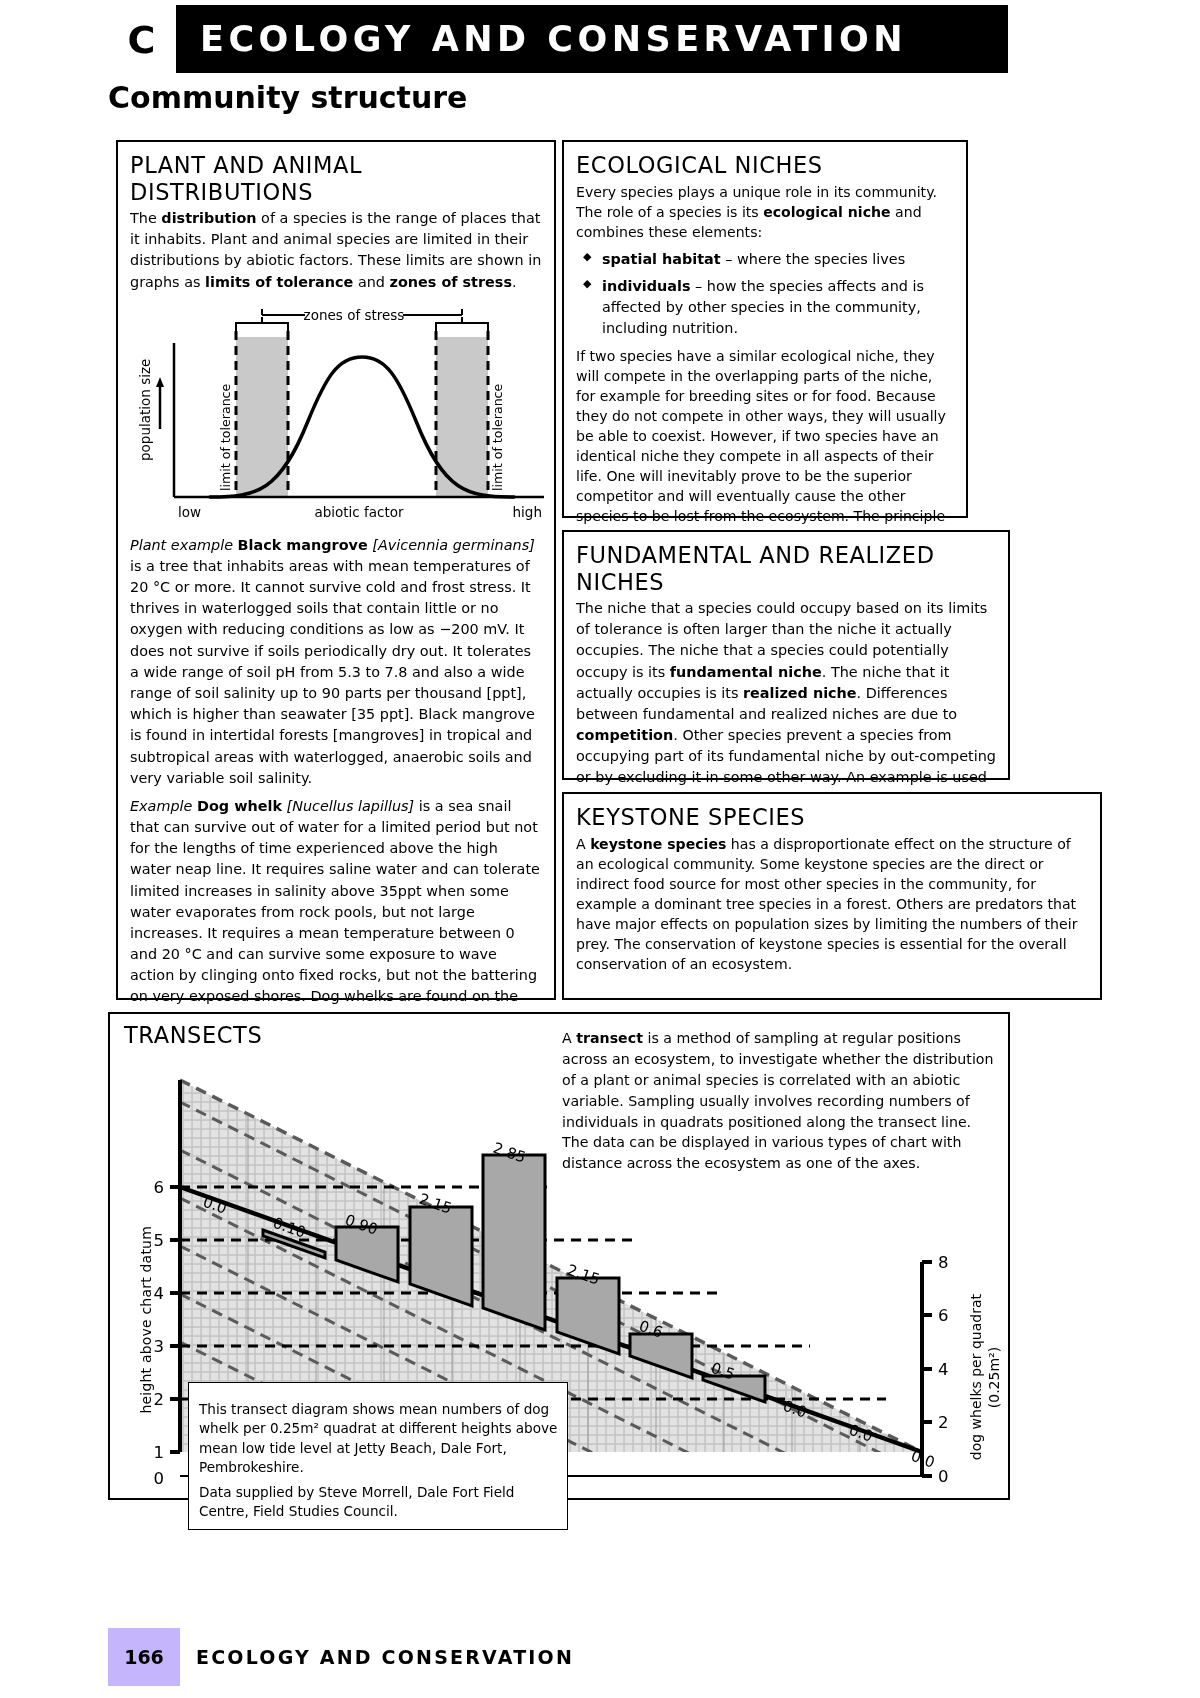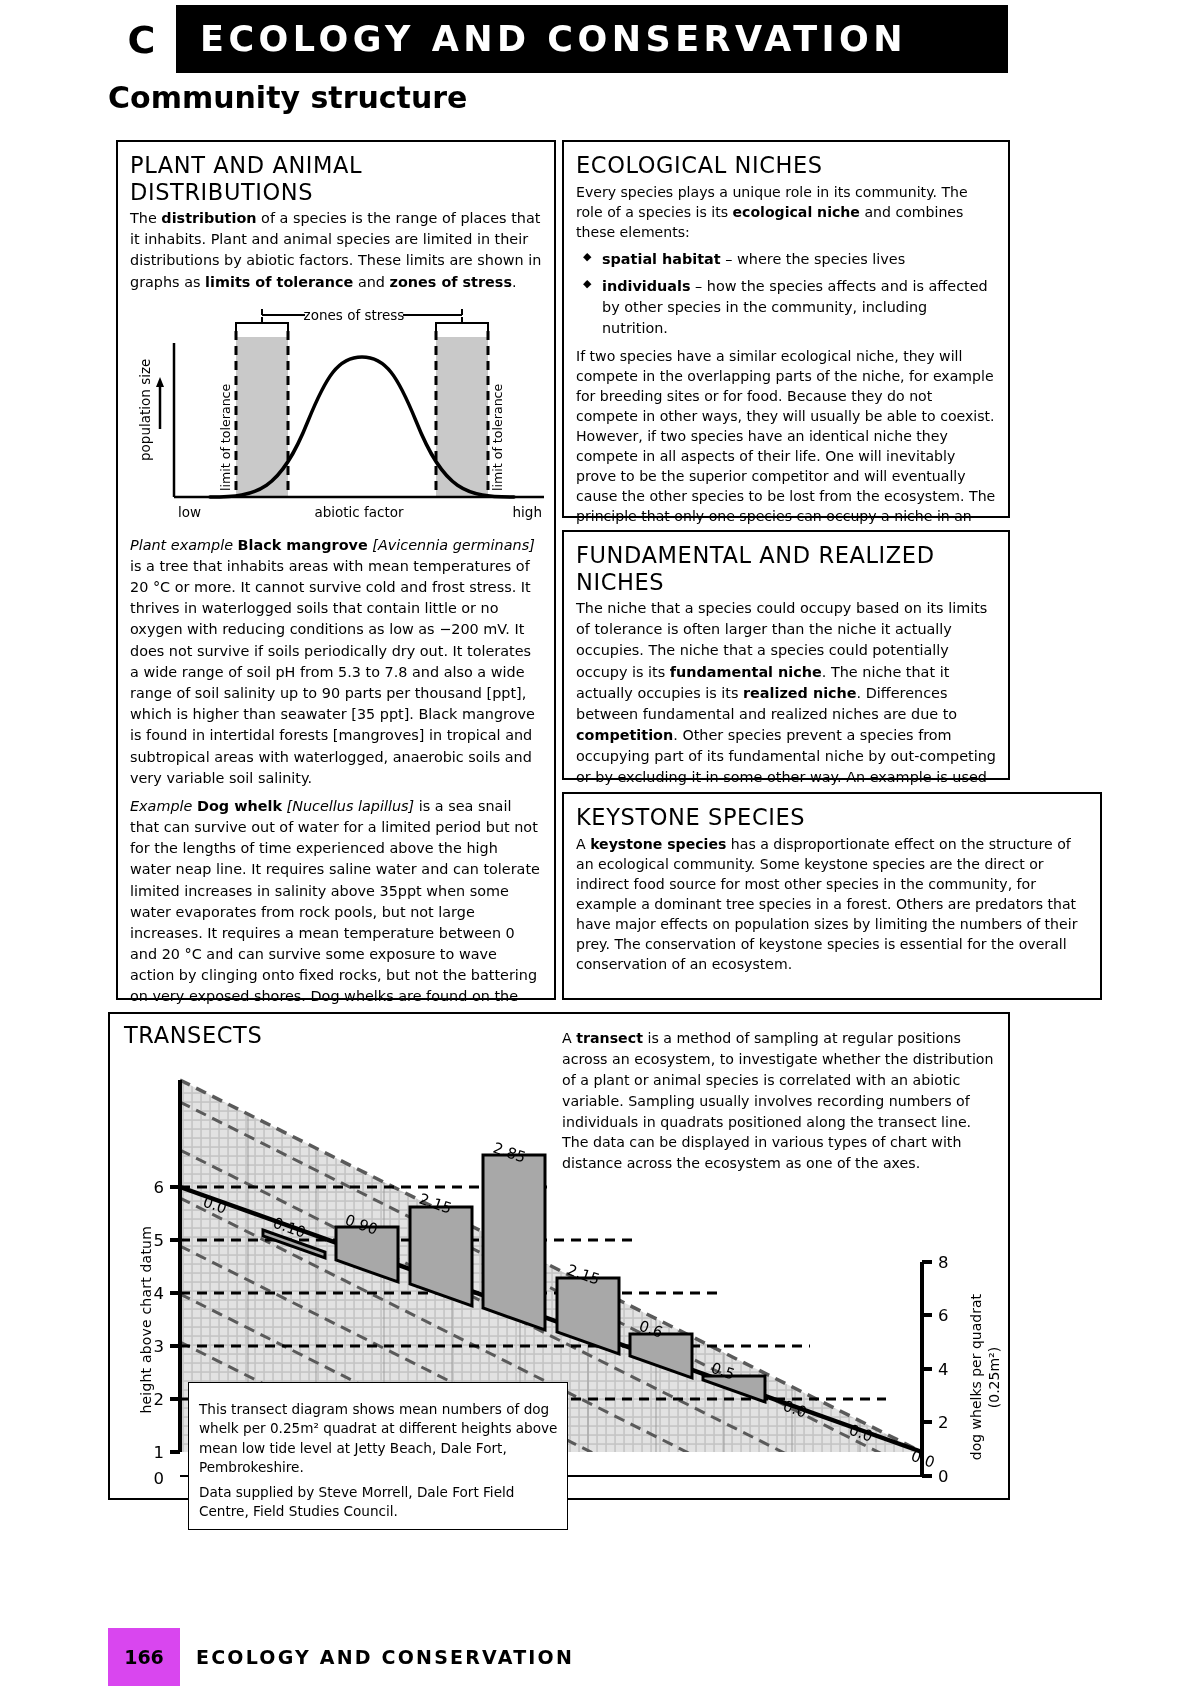--- a/index.html
+++ b/index.html
@@ -39,21 +39,21 @@
     margin:0 0 3px 0; line-height:1.18;
   }
   .box-inner { padding:10px 12px 8px 12px; }
   p.bt { margin:0 0 0 0; font-size:14.4px; line-height:1.47; text-align:left; }
   p.bt + p.bt { margin-top:7px; }
   .bold { font-weight:bold; }
   .ital { font-style:italic; }
 
   
   #box-distributions { left:116px; top:140px; width:440px; height:860px; }
-  #box-niches       { left:562px; top:140px; width:448px; height:378px; }
+  #box-niches       { left:562px; top:140px; width:406px; height:378px; }
   #box-fundamental  { left:562px; top:530px; width:448px; height:250px; }
   #box-keystone     { left:562px; top:792px; width:540px; height:208px; }
   #box-transects    { left:108px; top:1012px; width:902px; height:488px; }
 
   .niche-list { margin:7px 0 7px 0; padding:0; list-style:none; }
   .niche-list li {
     font-size:14.4px; line-height:1.47; position:relative;
     padding-left:26px; margin-bottom:6px;
   }
   .niche-list li .bullet {
@@ -89,21 +89,21 @@
   .axis-label-right {
     position:absolute; left:848px; top:228px;
     writing-mode:vertical-rl; transform:rotate(180deg);
     font-size:14px; text-align:center; line-height:1.25;
   }
 
   
   .footer { position:absolute; left:0; bottom:0; width:1200px; height:78px; }
   .footer-num {
     position:absolute; left:108px; top:8px; width:72px; height:58px;
-    background:#d946ef; display:flex; align-items:center; justify-content:center;
+    background:#c4b5fd; display:flex; align-items:center; justify-content:center;
     font-size:19px; font-weight:bold;
   }
   .footer-text {
     position:absolute; left:196px; top:8px; height:58px;
     display:flex; align-items:center;
     font-size:19px; font-weight:bold; letter-spacing:2.2px;
   }
 </style>
 </head>
 <body>

